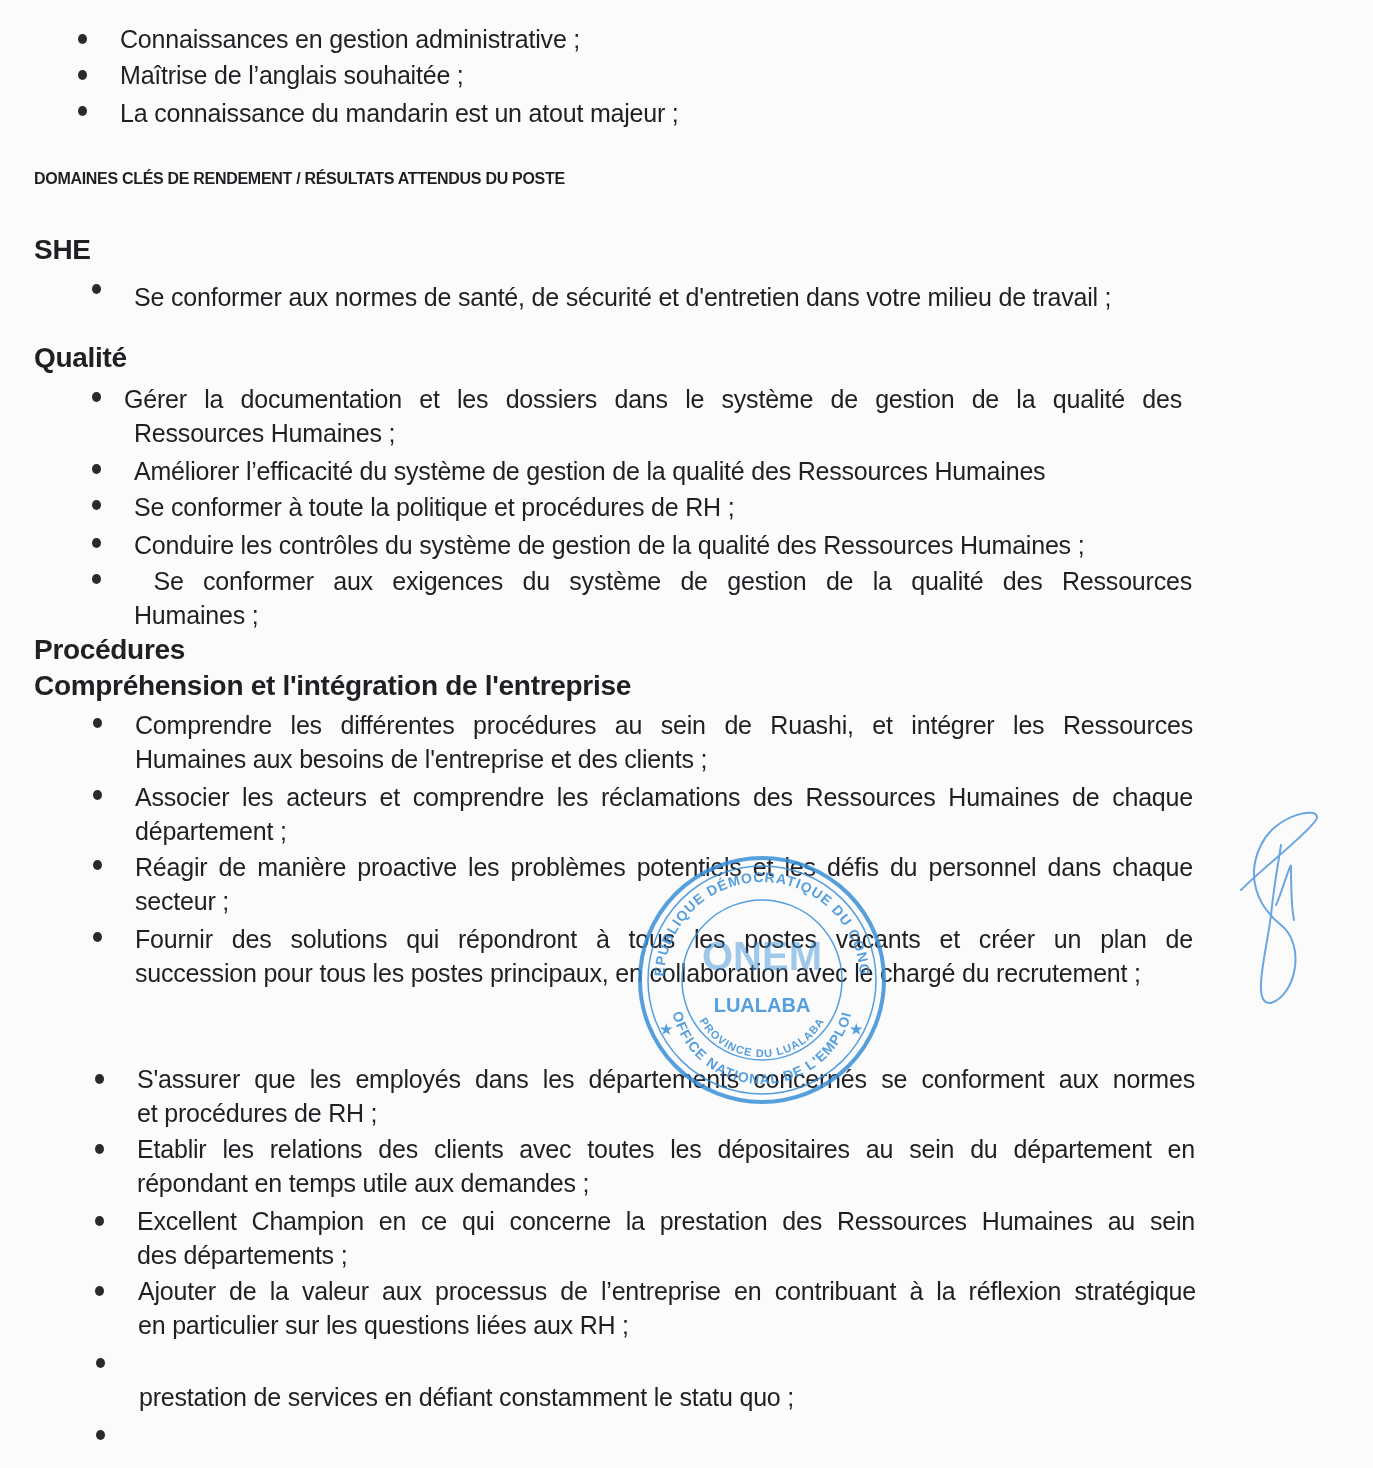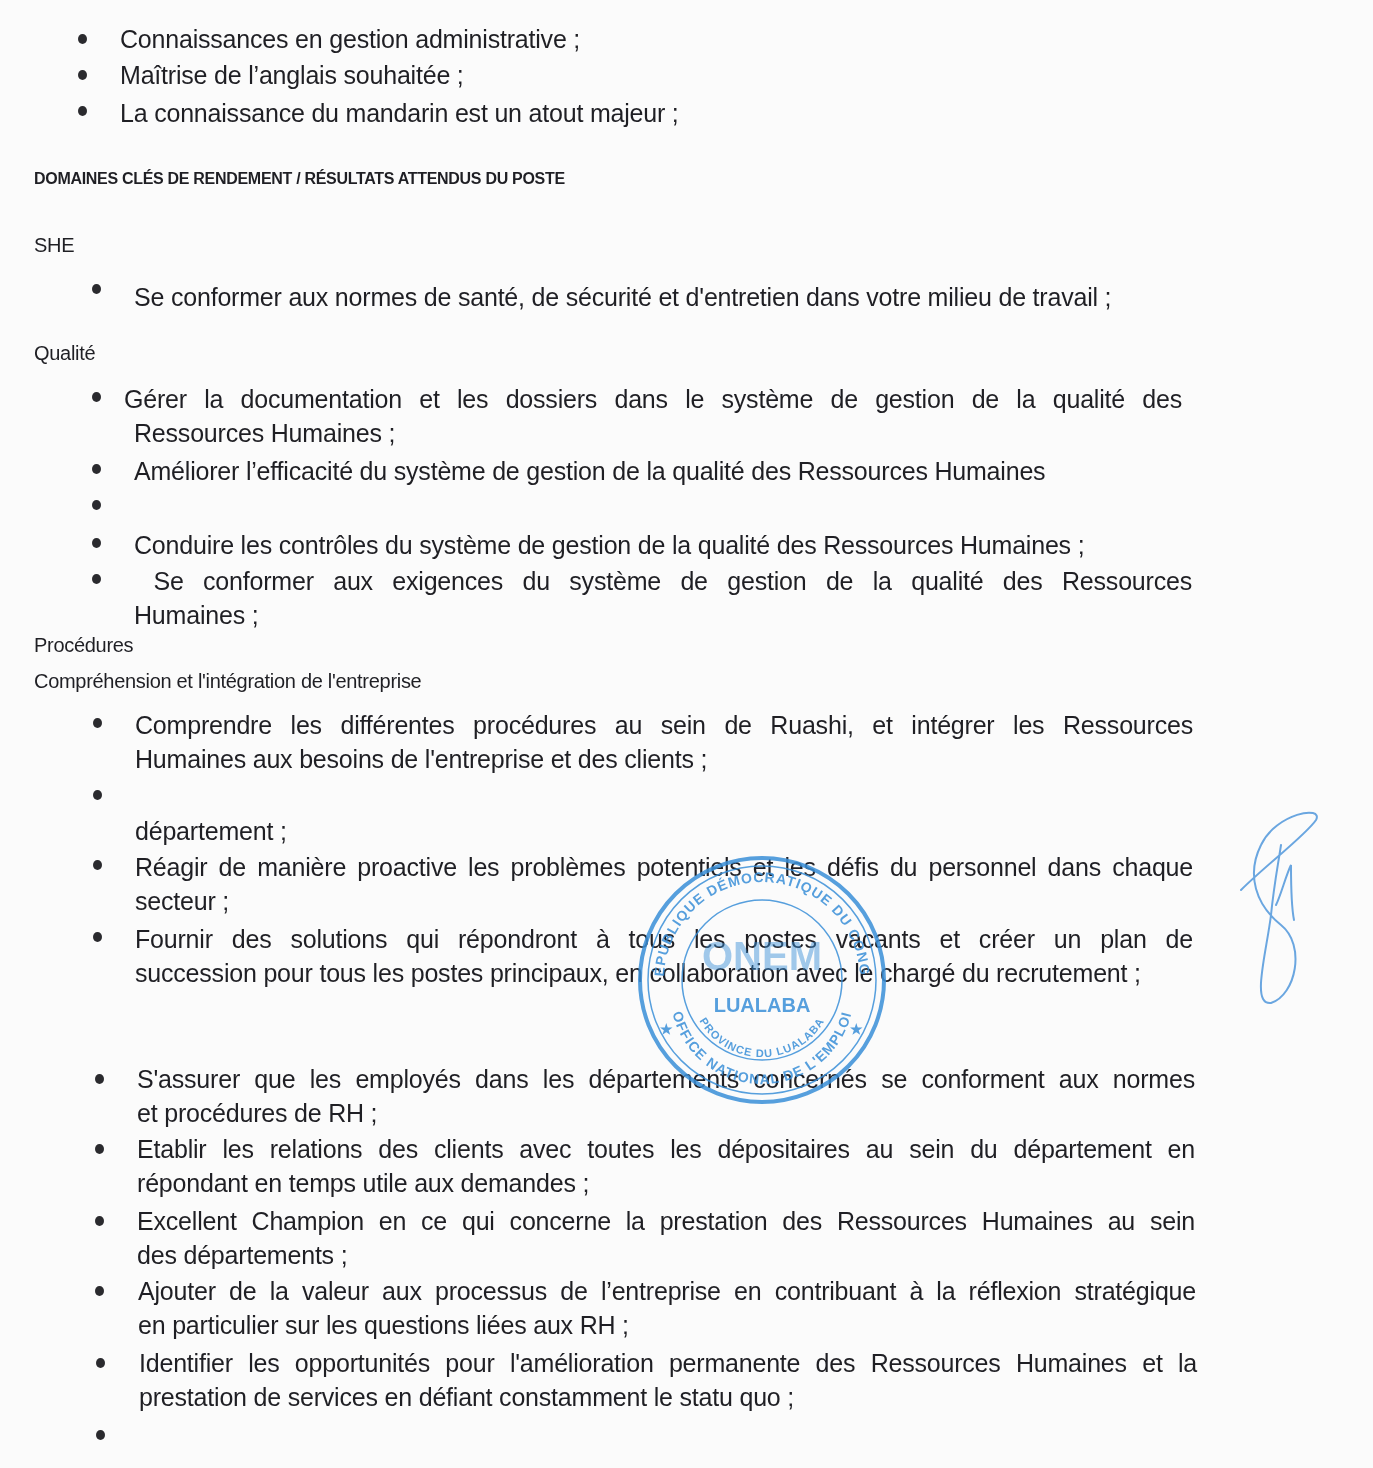--- a/index.html
+++ b/index.html
@@ -10,21 +10,21 @@
       color: #1f1f24;
     }
     .page { position: absolute; left: 0; top: 0; width: 1373px; height: 1087px; }
     .abs { position: absolute; }
     .txt { font-size: 25px; line-height: 35px; white-space: nowrap; letter-spacing: -0.2px; }
     .bullet-dot {
       position: absolute; width: 9px; height: 10px; border-radius: 50%;
       background: #2a2a2e;
     }
     .h-main { font-size: 16px; font-weight: bold; letter-spacing: -0.3px; white-space: nowrap; }
-    .h-sec { font-size: 20px; font-weight: normal; letter-spacing: -0.3px; white-space: nowrap; }
+    .h-sec { font-size: 28px; font-weight: bold; letter-spacing: -0.3px; white-space: nowrap; }
     .just { text-align: justify; text-align-last: justify; }
     .stamp { position: absolute; left: 634px; top: 852px; width: 256px; height: 256px; }
     .sig { position: absolute; left: 1236px; top: 805px; width: 90px; height: 205px; }
   </style>
 </head>
 <body>
 
 <div class="page">
 
   <div>
@@ -45,36 +45,38 @@
   <div class="abs h-sec" style="left:34px;top:342px">Qualité</div>
 
   <span class="bullet-dot" style="left:92px;top:392px"></span>
   <div class="abs txt just" style="left:124px;top:382px;width:1058px">Gérer la documentation et les dossiers dans le système de gestion de la qualité des</div>
   <div class="abs txt" style="left:134px;top:416px">Ressources Humaines ;</div>
 
   <span class="bullet-dot" style="left:92px;top:464px"></span>
   <div class="abs txt" style="left:134px;top:454px">Améliorer l’efficacité du système de gestion de la qualité des Ressources Humaines</div>
 
   <span class="bullet-dot" style="left:92px;top:500px"></span>
+  <div class="abs txt" style="left:134px;top:490px">Se conformer à toute la politique et procédures de RH ;</div>
 
   <span class="bullet-dot" style="left:92px;top:538px"></span>
   <div class="abs txt" style="left:134px;top:528px">Conduire les contrôles du système de gestion de la qualité des Ressources Humaines ;</div>
 
   <span class="bullet-dot" style="left:92px;top:574px"></span>
   <div class="abs txt just" style="left:134px;top:564px;width:1058px;white-space:pre"> Se conformer aux exigences du système de gestion de la qualité des Ressources</div>
   <div class="abs txt" style="left:134px;top:598px">Humaines ;</div>
 
   <div class="abs h-sec" style="left:34px;top:634px">Procédures</div>
   <div class="abs h-sec" style="left:34px;top:670px">Compréhension et l'intégration de l'entreprise</div>
 
   <span class="bullet-dot" style="left:93px;top:718px"></span>
   <div class="abs txt just" style="left:135px;top:708px;width:1058px">Comprendre les différentes procédures au sein de Ruashi, et intégrer les Ressources</div>
   <div class="abs txt" style="left:135px;top:742px">Humaines aux besoins de l'entreprise et des clients ;</div>
 
   <span class="bullet-dot" style="left:93px;top:790px"></span>
+  <div class="abs txt just" style="left:135px;top:780px;width:1058px">Associer les acteurs et comprendre les réclamations des Ressources Humaines de chaque</div>
   <div class="abs txt" style="left:135px;top:814px">département ;</div>
 
   <span class="bullet-dot" style="left:93px;top:860px"></span>
   <div class="abs txt just" style="left:135px;top:850px;width:1058px">Réagir de manière proactive les problèmes potentiels et les défis du personnel dans chaque</div>
   <div class="abs txt" style="left:135px;top:884px">secteur ;</div>
 
   <span class="bullet-dot" style="left:93px;top:932px"></span>
   <div class="abs txt just" style="left:135px;top:922px;width:1058px">Fournir des solutions qui répondront à tous les postes vacants et créer un plan de</div>
   <div class="abs txt" style="left:135px;top:956px">succession pour tous les postes principaux, en collaboration avec le chargé du recrutement ;</div>
 
@@ -89,21 +91,20 @@
 
   <span class="bullet-dot" style="left:95px;top:1216px"></span>
   <div class="abs txt just" style="left:137px;top:1204px;width:1058px">Excellent Champion en ce qui concerne la prestation des Ressources Humaines au sein</div>
   <div class="abs txt" style="left:137px;top:1238px">des départements ;</div>
 
   <span class="bullet-dot" style="left:95px;top:1286px"></span>
   <div class="abs txt just" style="left:138px;top:1274px;width:1058px">Ajouter de la valeur aux processus de l’entreprise en contribuant à la réflexion stratégique</div>
   <div class="abs txt" style="left:138px;top:1308px">en particulier sur les questions liées aux RH ;</div>
 
   <span class="bullet-dot" style="left:96px;top:1358px"></span>
-  <div class="abs txt just" style="left:139px;top:1346px;width:1058px">Identifier les opportunités pour l'amélioration permanente des Ressources Humaines et la</div>
   <div class="abs txt" style="left:139px;top:1380px">prestation de services en défiant constamment le statu quo ;</div>
 
   <span class="bullet-dot" style="left:96px;top:1430px"></span>
 
   <svg class="stamp" viewBox="0 0 256 256">
     <defs>
       <path id="arcTop" d="M 30 128 A 98 98 0 0 1 226 128"></path>
       <path id="arcBot" d="M 36 140 A 92 92 0 0 0 220 140"></path>
       <path id="arcInner" d="M 58 150 A 72 72 0 0 0 198 150"></path>
     </defs>

